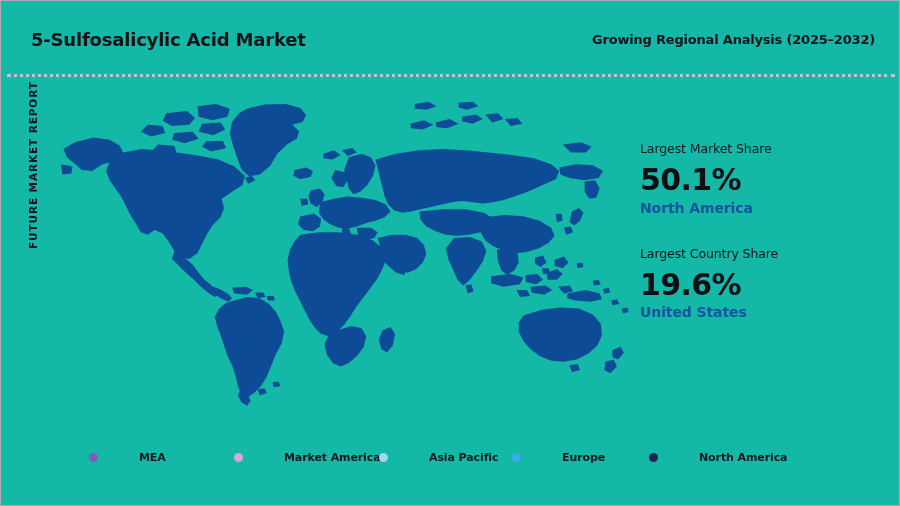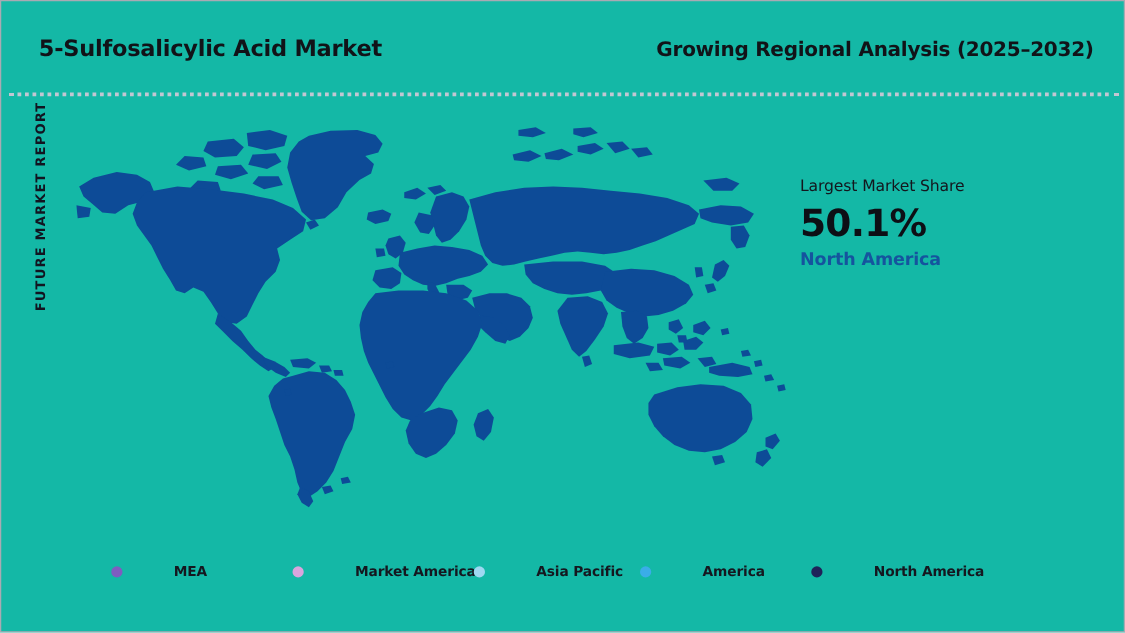--- a/index.html
+++ b/index.html
@@ -38,21 +38,21 @@
     font-weight: 700;
     color: #111318;
     letter-spacing: -0.2px;
     white-space: nowrap;
   }
   .header-subtitle {
     position: absolute;
     right: 26px;
     top: 38px;
     transform: translateY(-50%);
-    font-size: 16px;
+    font-size: 13px;
     font-weight: 700;
     color: #111318;
     letter-spacing: -0.2px;
     white-space: nowrap;
   }
   .header-rule {
     position: absolute;
     left: 6px;
     top: 73px;
     width: 888px;
@@ -285,39 +285,44 @@
   </div>
 
   <div class="stats">
 
     <div class="stat-block">
       <div class="stat-label">Largest Market Share</div>
       <div class="stat-value">50.1%</div>
       <div class="stat-region">North America</div>
     </div>
 
+    <div class="stat-block">
+      <div class="stat-label">Largest Country Share</div>
+      <div class="stat-value">19.6%</div>
+      <div class="stat-region">United States</div>
+    </div>
 
   </div>
 
   <div class="legend" id="legend">
       <div class="legend-item" style="left: 0px;">
         <span class="legend-dot" style="background: rgb(127, 92, 192);"></span>
         <span class="legend-text">MEA</span>
       </div>
       <div class="legend-item" style="left: 145px;">
         <span class="legend-dot" style="background: rgb(217, 165, 221);"></span>
         <span class="legend-text">Market America</span>
       </div>
       <div class="legend-item" style="left: 290px;">
         <span class="legend-dot" style="background: rgb(158, 216, 241);"></span>
         <span class="legend-text">Asia Pacific</span>
       </div>
       <div class="legend-item" style="left: 423px;">
         <span class="legend-dot" style="background: rgb(58, 173, 232);"></span>
-        <span class="legend-text">America</span>
+        <span class="legend-text">Europe</span>
       </div>
       <div class="legend-item" style="left: 560px;">
         <span class="legend-dot" style="background: rgb(31, 34, 89);"></span>
         <span class="legend-text">North America</span>
       </div>
     </div>
 
 </div>
 
 </body></html>

